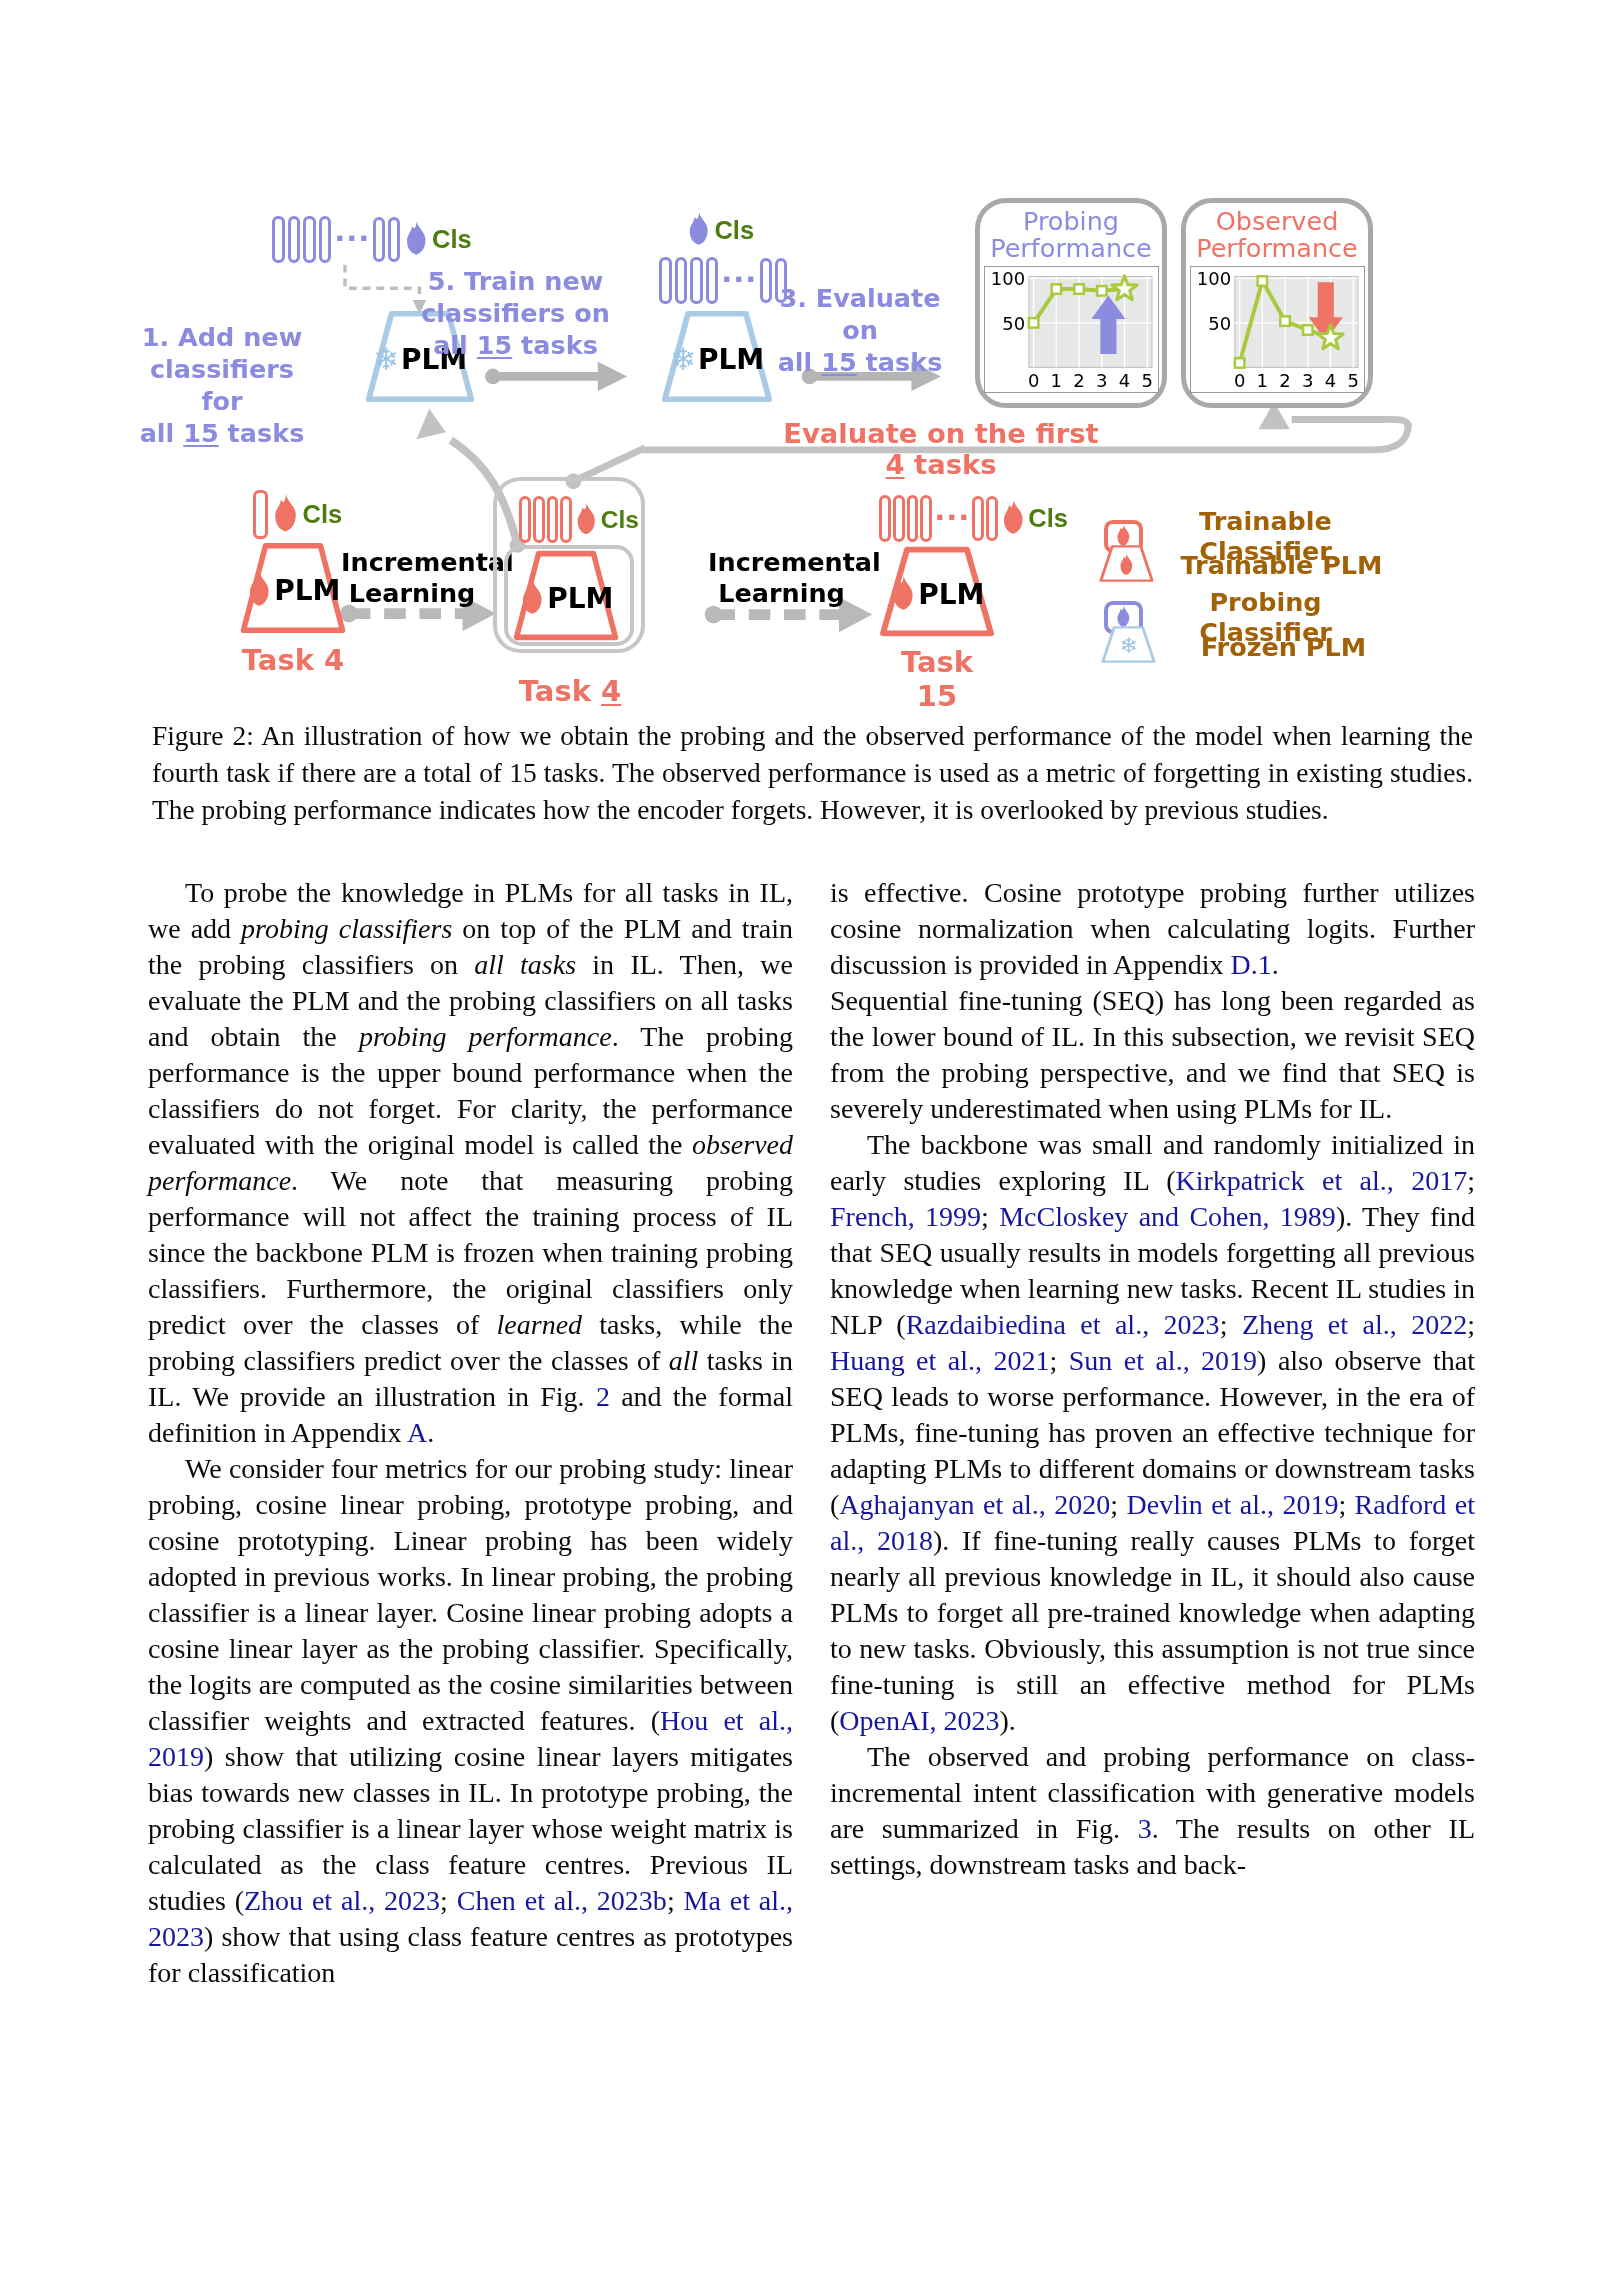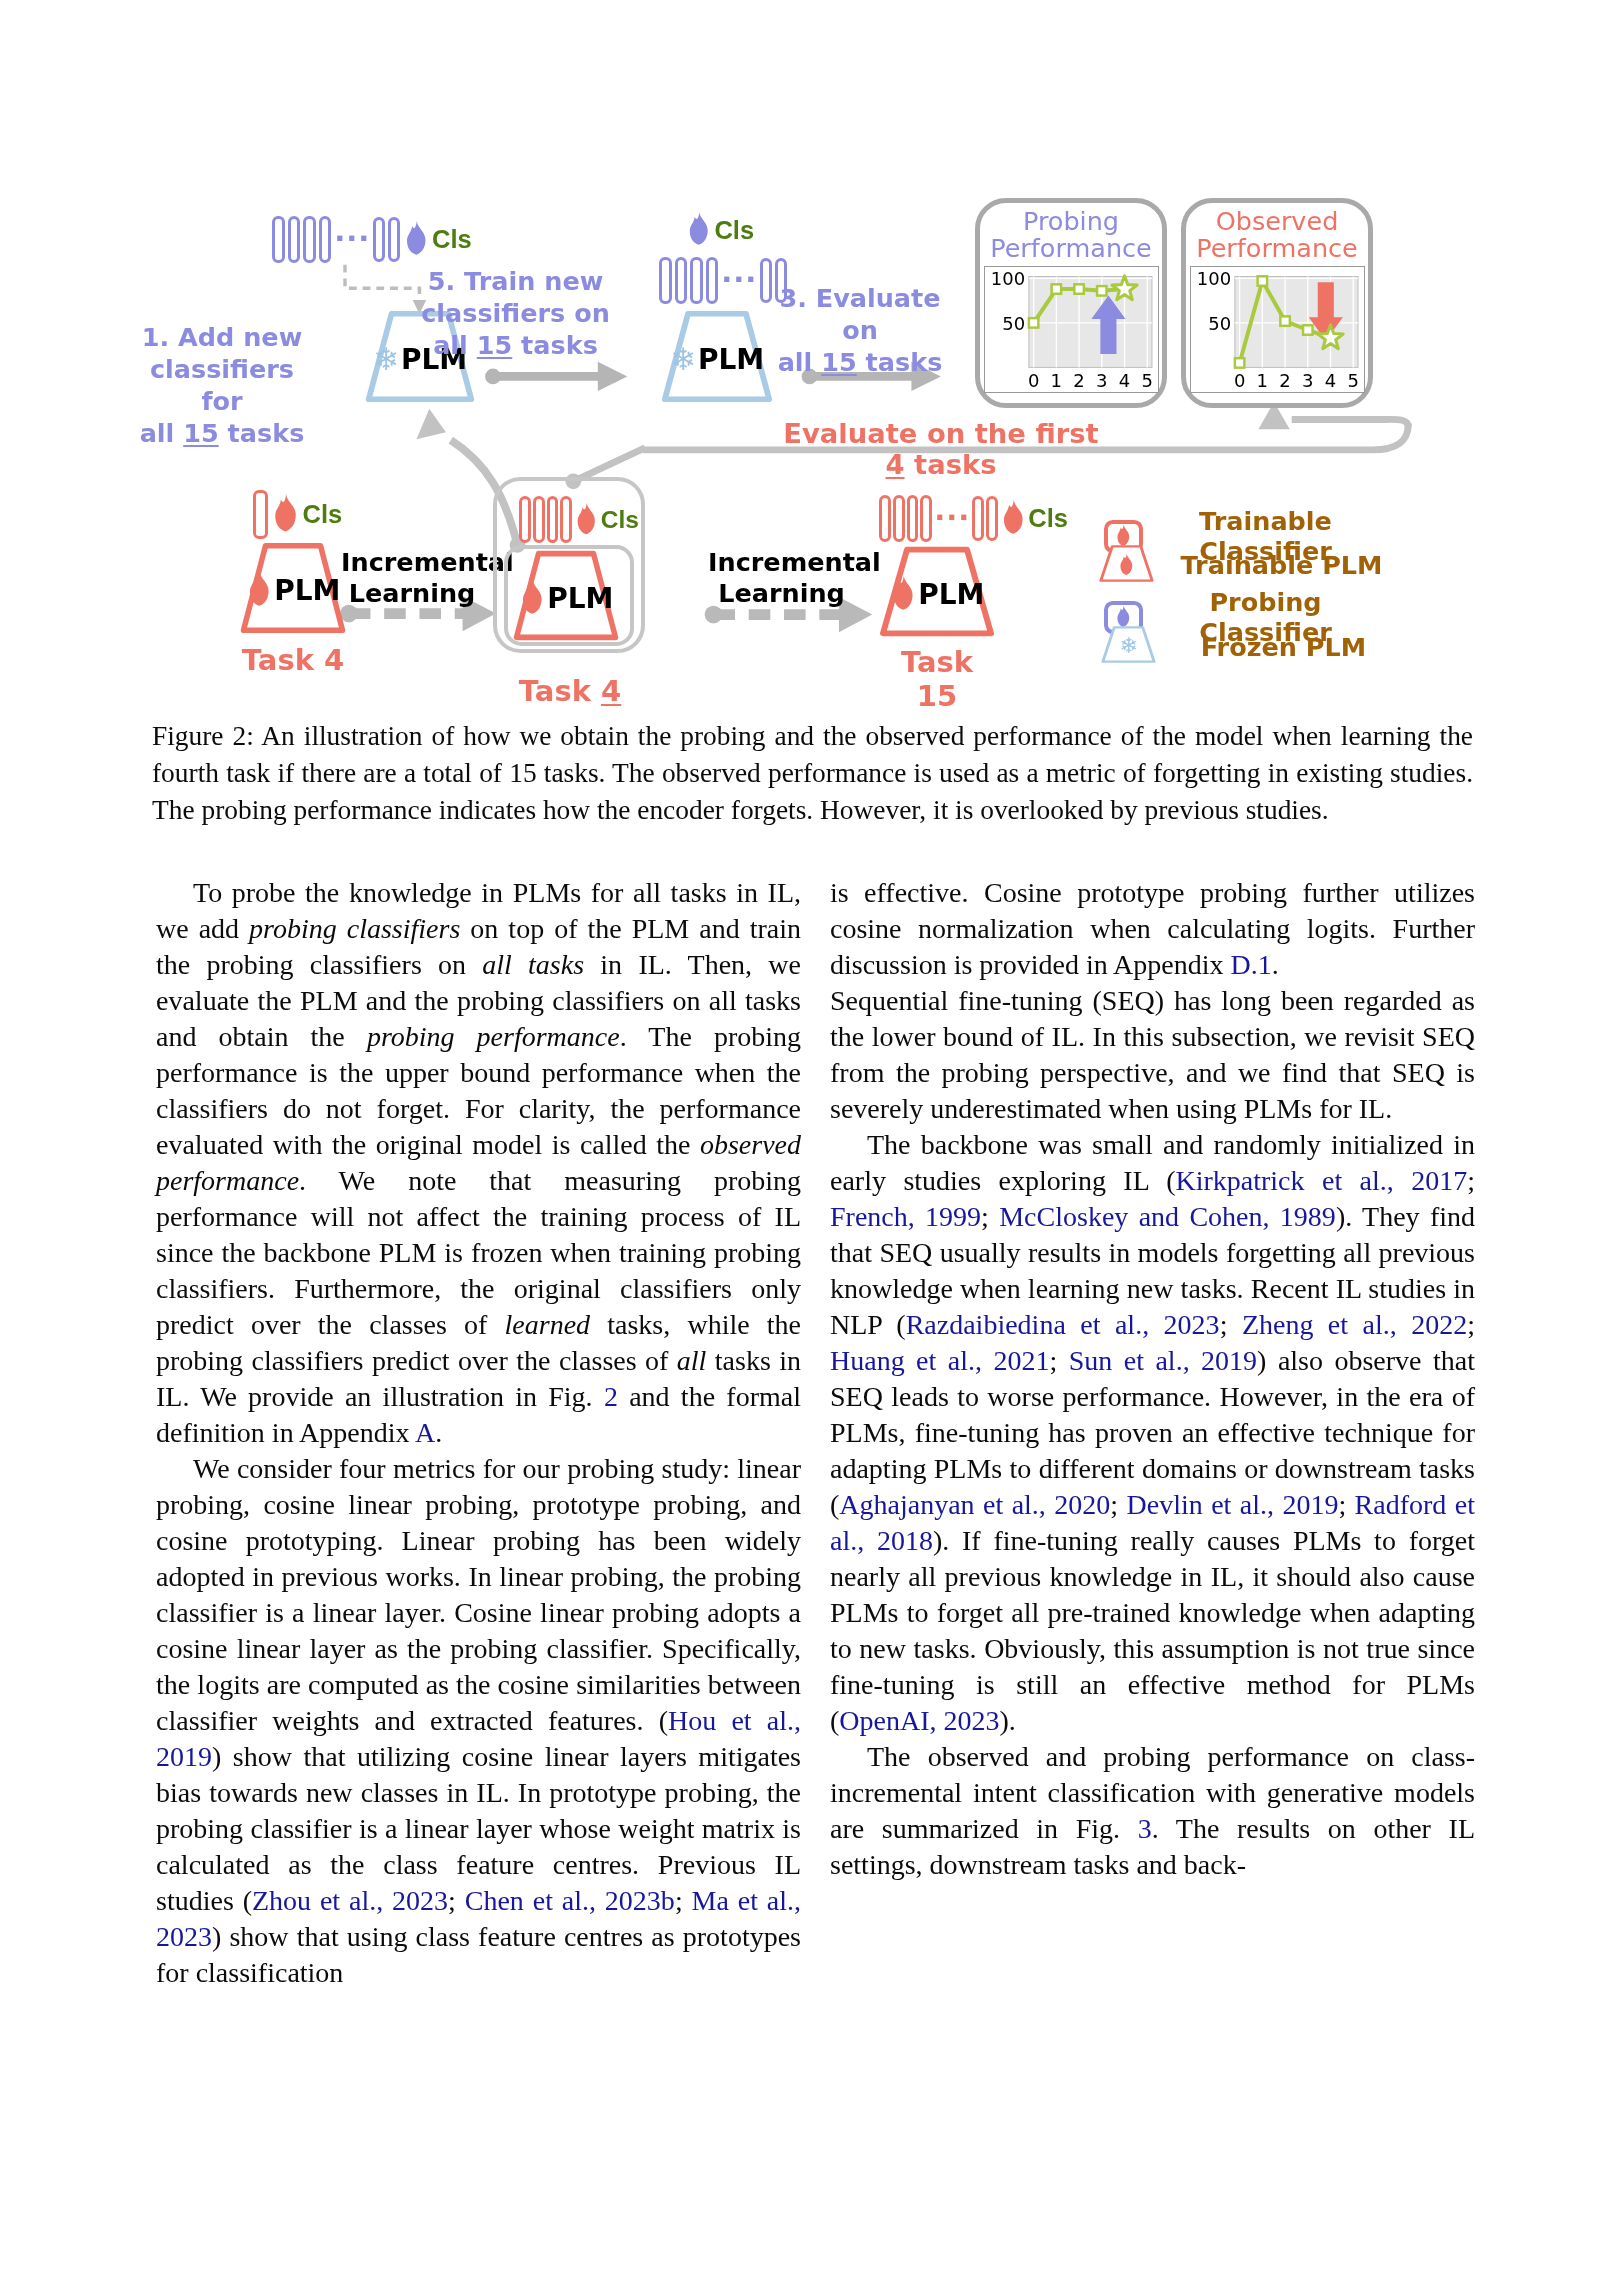--- a/index.html
+++ b/index.html
@@ -351,21 +351,21 @@
         </svg>
       <div class="plm-inner" style="padding-top:2px">
         <span class="snow" style="font-size:21.6px">❄</span>
       </div>
     </div>
     <span class="legend-label abs" style="left:61px;top:6.9px;width:245px">Frozen PLM</span>
   </div>
 
   <div class="abs caption" style="left:152px;top:718px;width:1321px">Figure 2: An illustration of how we obtain the probing and the observed performance of the model when learning the fourth task if there are a total of 15 tasks. The observed performance is used as a metric of forgetting in existing studies. The probing performance indicates how the encoder forgets. However, it is overlooked by previous studies.</div>
 
-  <div class="abs col" style="left:156px;top:875px;width:645px">
+  <div class="abs col" style="left:148px;top:875px;width:645px">
     <p class="ind"><span>To probe the knowledge in PLMs for all tasks in IL, we add </span><span class="seg-i">probing classifiers</span><span> on top of the PLM and train the probing classifiers on </span><span class="seg-i">all tasks</span><span> in IL. Then, we evaluate the PLM and the probing classifiers on all tasks and obtain the </span><span class="seg-i">probing performance</span><span>. The probing performance is the upper bound performance when the classifiers do not forget. For clarity, the performance evaluated with the original model is called the </span><span class="seg-i">observed performance</span><span>. We note that measuring probing performance will not affect the training process of IL since the backbone PLM is frozen when training probing classifiers. Furthermore, the original classifiers only predict over the classes of </span><span class="seg-i">learned</span><span> tasks, while the probing classifiers predict over the classes of </span><span class="seg-i">all</span><span> tasks in IL. We provide an illustration in Fig. </span><span class="seg-l">2</span><span> and the formal definition in Appendix </span><span class="seg-l">A</span><span>.</span></p>
     <p class="ind"><span>We consider four metrics for our probing study: linear probing, cosine linear probing, prototype probing, and cosine prototyping. Linear probing has been widely adopted in previous works. In linear probing, the probing classifier is a linear layer. Cosine linear probing adopts a cosine linear layer as the probing classifier. Specifically, the logits are computed as the cosine similarities between classifier weights and extracted features. (</span><span class="seg-l">Hou et al., 2019</span><span>) show that utilizing cosine linear layers mitigates bias towards new classes in IL. In prototype probing, the probing classifier is a linear layer whose weight matrix is calculated as the class feature centres. Previous IL studies (</span><span class="seg-l">Zhou et al., 2023</span><span>; </span><span class="seg-l">Chen et al., 2023b</span><span>; </span><span class="seg-l">Ma et al., 2023</span><span>) show that using class feature centres as prototypes for classification</span></p>
   </div>
 
   <div class="abs col" style="left:830px;top:875px;width:645px">
     <p><span>is effective. Cosine prototype probing further utilizes cosine normalization when calculating logits. Further discussion is provided in Appendix </span><span class="seg-l">D.1</span><span>.</span></p>
     <p>Sequential fine-tuning (SEQ) has long been regarded as the lower bound of IL. In this subsection, we revisit SEQ from the probing perspective, and we find that SEQ is severely underestimated when using PLMs for IL.</p>
     <p class="ind"><span>The backbone was small and randomly initialized in early studies exploring IL (</span><span class="seg-l">Kirkpatrick et al., 2017</span><span>; </span><span class="seg-l">French, 1999</span><span>; </span><span class="seg-l">McCloskey and Cohen, 1989</span><span>). They find that SEQ usually results in models forgetting all previous knowledge when learning new tasks. Recent IL studies in NLP (</span><span class="seg-l">Razdaibiedina et al., 2023</span><span>; </span><span class="seg-l">Zheng et al., 2022</span><span>; </span><span class="seg-l">Huang et al., 2021</span><span>; </span><span class="seg-l">Sun et al., 2019</span><span>) also observe that SEQ leads to worse performance. However, in the era of PLMs, fine-tuning has proven an effective technique for adapting PLMs to different domains or downstream tasks (</span><span class="seg-l">Aghajanyan et al., 2020</span><span>; </span><span class="seg-l">Devlin et al., 2019</span><span>; </span><span class="seg-l">Radford et al., 2018</span><span>). If fine-tuning really causes PLMs to forget nearly all previous knowledge in IL, it should also cause PLMs to forget all pre-trained knowledge when adapting to new tasks. Obviously, this assumption is not true since fine-tuning is still an effective method for PLMs (</span><span class="seg-l">OpenAI, 2023</span><span>).</span></p>
     <p class="ind"><span>The observed and probing performance on class-incremental intent classification with generative models are summarized in Fig. </span><span class="seg-l">3</span><span>. The results on other IL settings, downstream tasks and back-</span></p>
   </div>

